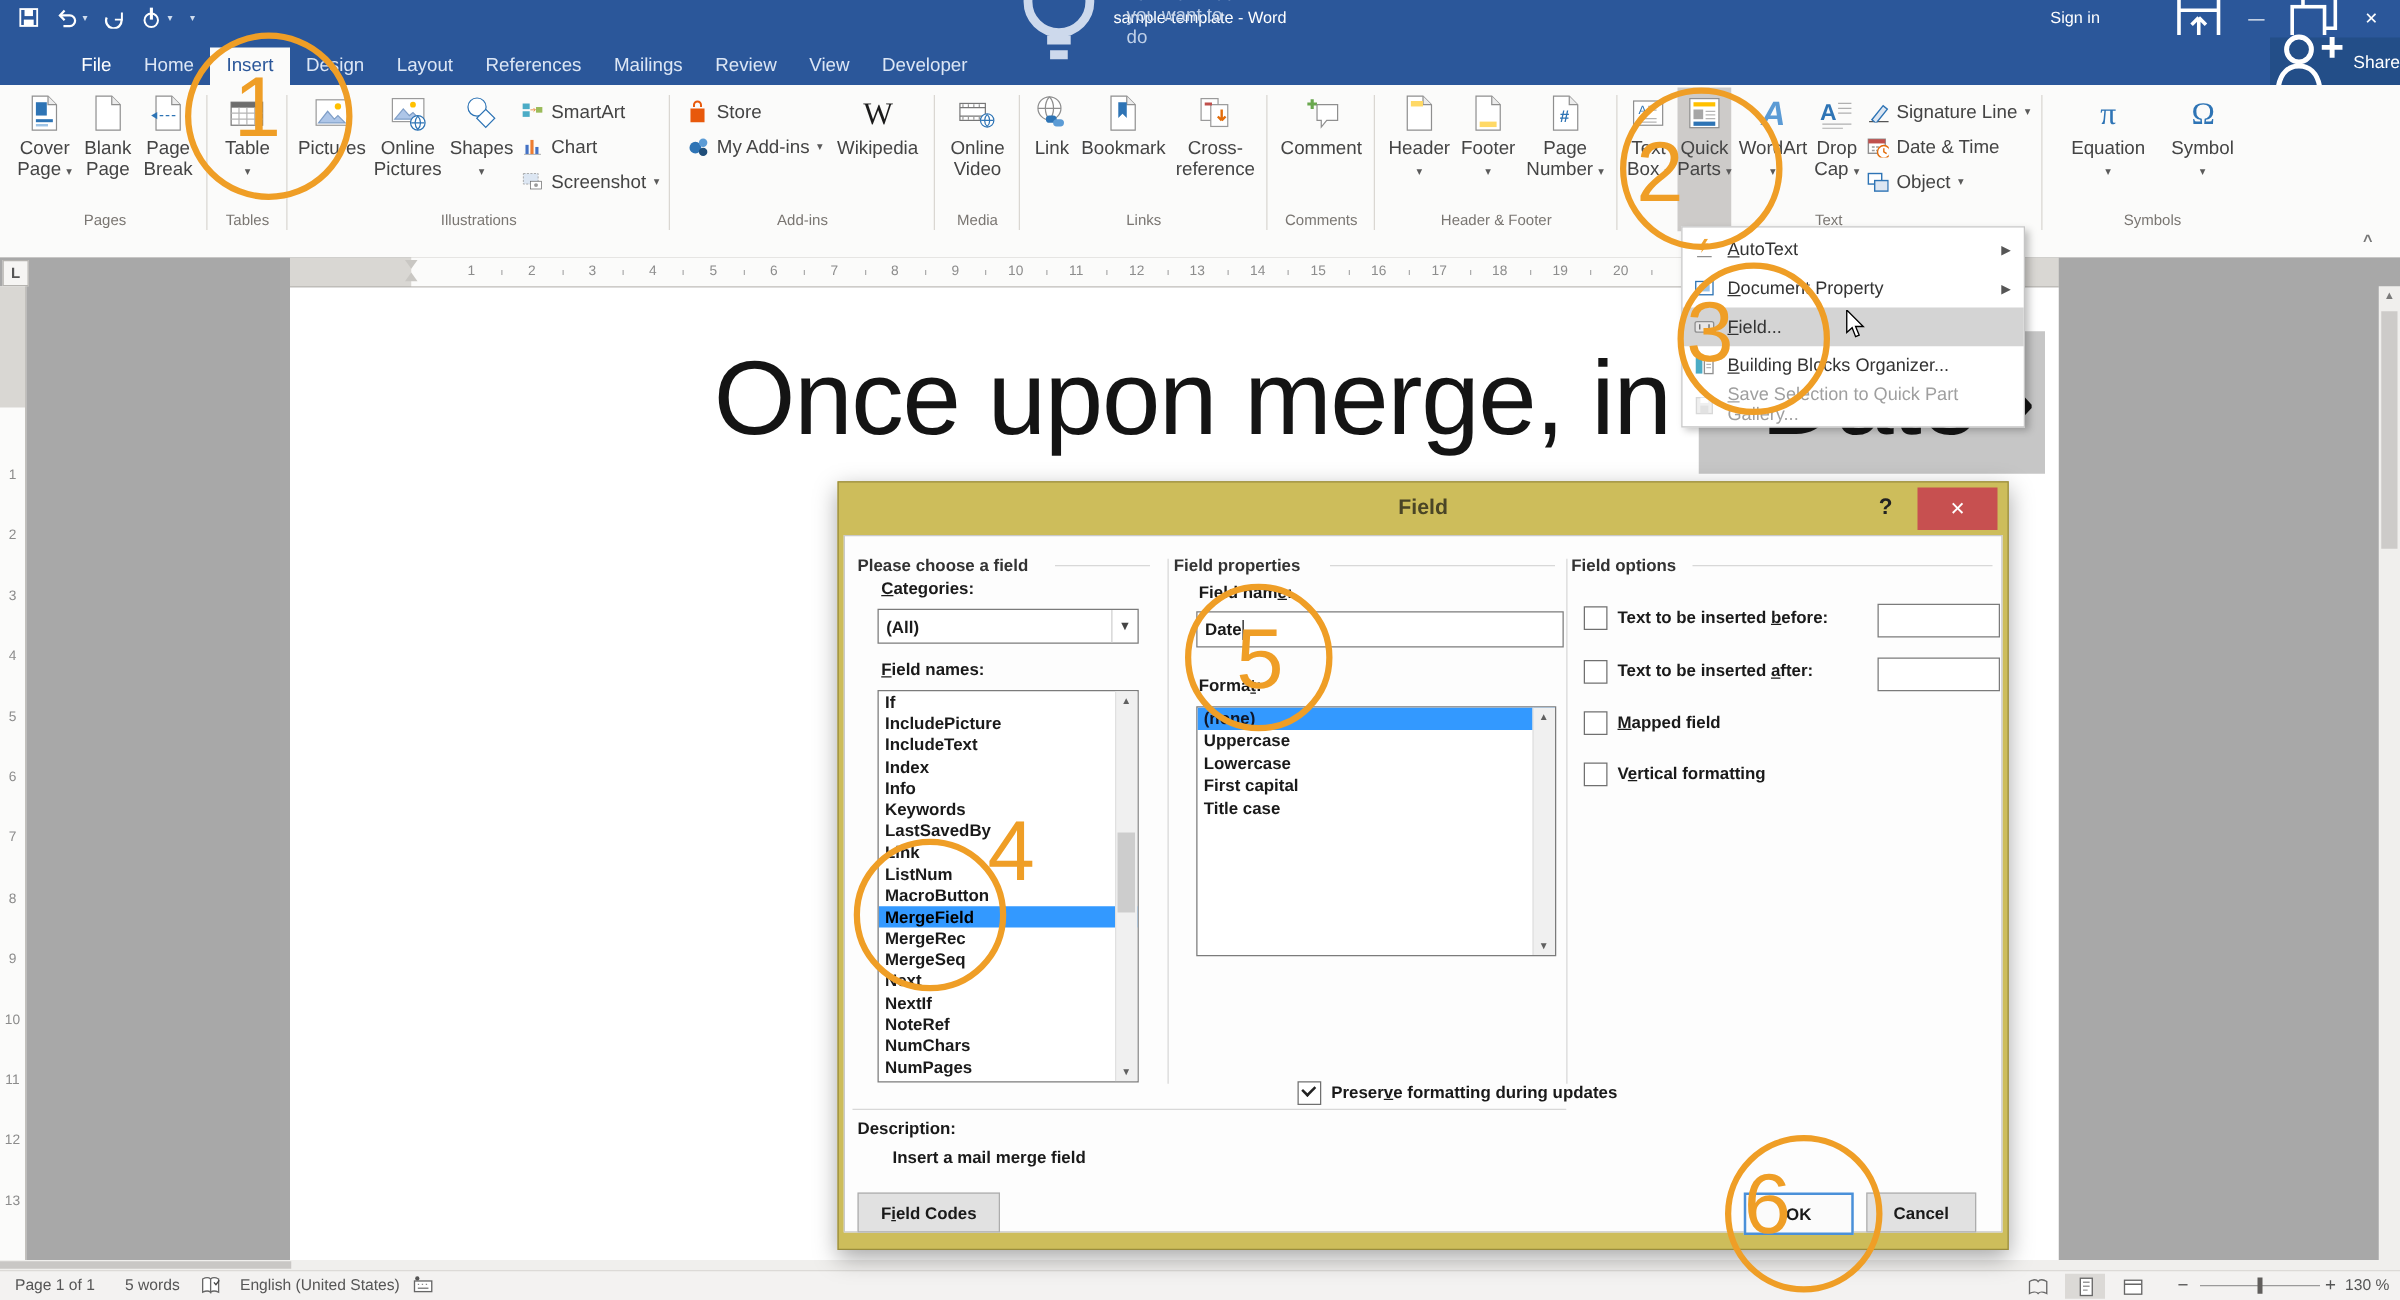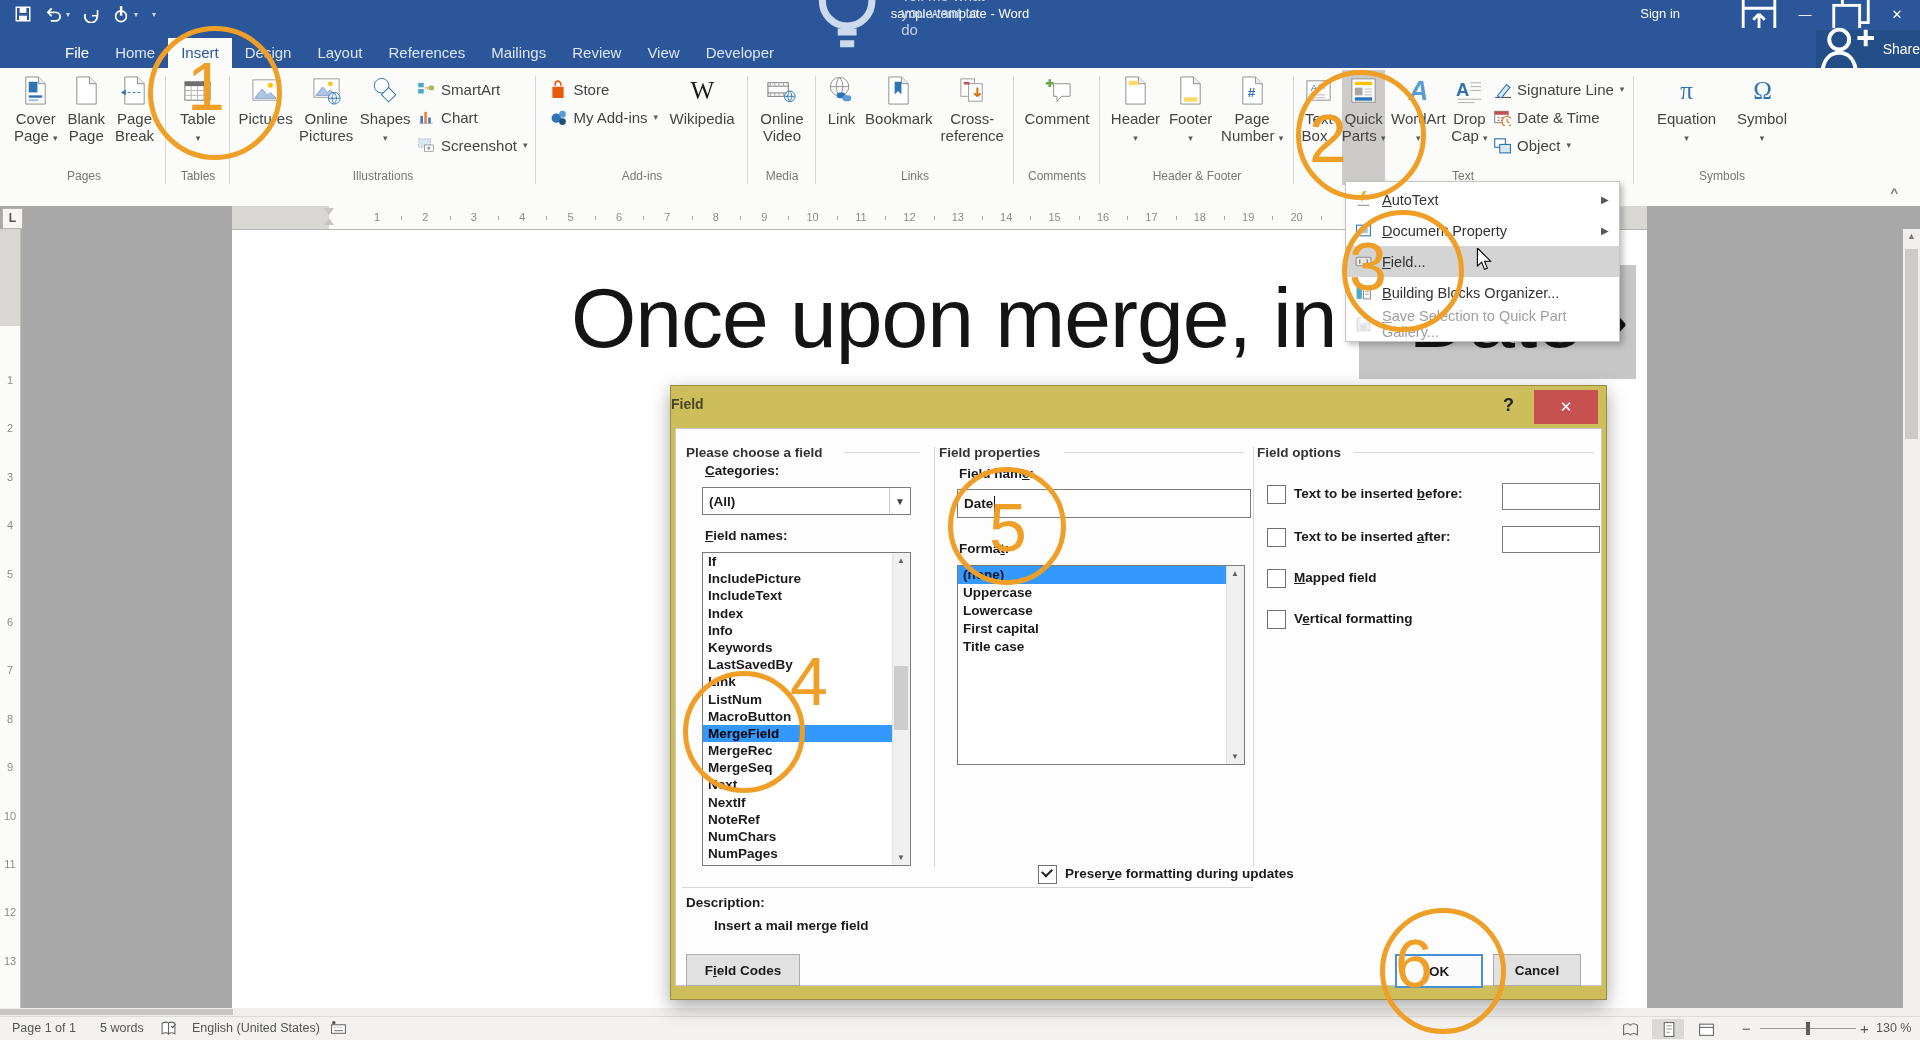--- a/index.html
+++ b/index.html
@@ -65,21 +65,21 @@
   .mitem .sub{font-size:10px;color:#555;}
   .mitem.hl{background:#d4d4d4;}
   .mitem.dis{color:#9f9f9f;}
   .mitem.dis svg{opacity:.45;}
   .mitem u{text-decoration:underline;}
   #mcursor{position:absolute;left:128px;top:66px;z-index:31;}
   
   #dialog{left:670px;top:385px;width:935px;height:613px;background:#cdbd5b;border:1px solid #998c3e;
           box-shadow:0 6px 18px rgba(0,0,0,.35);z-index:25;}
   #dlg-titlebar{position:absolute;left:0;top:0;width:100%;height:42px;}
-  #dlg-title{position:absolute;left:0;top:10px;width:100%;text-align:left;font-size:14px;font-weight:bold;color:#4a4526;}
+  #dlg-title{position:absolute;left:0;top:10px;width:100%;text-align:center;font-size:17px;font-weight:bold;color:#4a4526;}
   #dlg-help{position:absolute;right:92px;top:9px;font-size:18px;font-weight:bold;color:#222;}
   #dlg-close{position:absolute;right:8px;top:4px;width:64px;height:34px;background:#c75050;color:#fff;
              font-size:15px;display:flex;align-items:center;justify-content:center;}
   #dlg-body{position:absolute;left:4px;top:42px;right:4px;bottom:13px;background:#fdfdfd;border:1px solid #c9c9c9;
             font-size:13.5px;color:#1a1a1a;font-weight:600;}
   .sect{position:absolute;top:16px;font-weight:700;color:#333;}
   .sline{position:absolute;top:23px;height:1px;background:#d8d8d8;}
   .vsep{position:absolute;top:18px;height:420px;width:1px;background:#d8d8d8;}
   .dlbl u,.cbrow u,#preserve u,#btn-fieldcodes u{text-decoration:underline;}
   .dlbl{position:absolute;}

